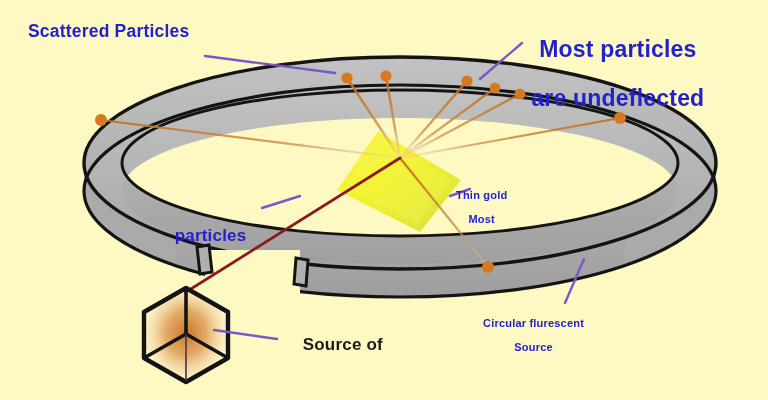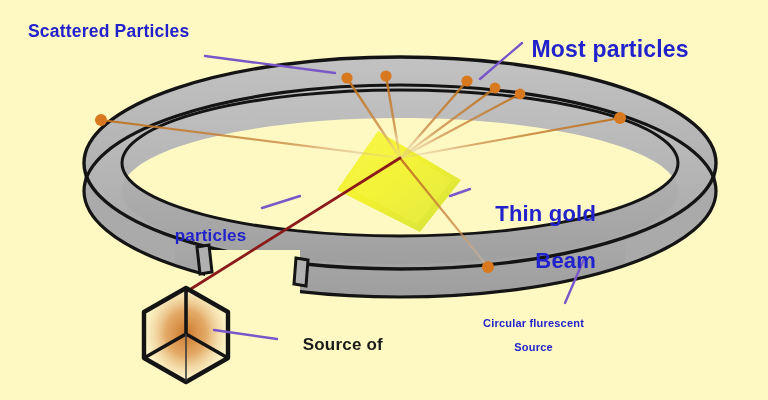--- a/index.html
+++ b/index.html
@@ -44,23 +44,22 @@
   }
   #label-most-undeflected {
     left: 505px; top: 12px;
     font-size: 23px;
   }
   #label-beam-of-particles {
     left: 155px; top: 172px;
     font-size: 17px;
   }
   #label-thin-gold-foil {
-    left: 470px; top: 178px;
-    font-size: 22px;
-    text-align: right;
+    left: 443px; top: 178px;
+    font-size: 11px;
   }
   #label-circular-screen {
     left: 470px; top: 306px;
     font-size: 11px;
   }
   #label-source-alpha {
     left: 283px; top: 318px;
     font-size: 17px;
   }
   #label-source-alpha .alpha-line {
@@ -198,30 +197,31 @@
         <path d="M 450 196 L 470 189"></path>
         <path d="M 565 303 L 584 259"></path>
         <path d="M 277 339 L 214 330"></path>
       </g>
   </svg>
 
   <div class="lbl lbl-blue lbl-l" id="label-scattered-particles">Scattered Particles</div>
 
   <div class="lbl lbl-blue lbl-c" id="label-most-undeflected">
     <span>Most particles</span><br>
+    <span>are undeflected</span>
   </div>
 
   <div class="lbl lbl-blue lbl-c" id="label-beam-of-particles">
     <br>
     <span>particles</span>
   </div>
 
   <div class="lbl lbl-blue lbl-c" id="label-thin-gold-foil">
     <span>Thin gold</span><br>
-    <span>Beam</span>
+    <span>Most</span>
   </div>
 
   <div class="lbl lbl-blue lbl-c" id="label-circular-screen">
     <span>Circular flurescent</span><br>
     <span>Source</span>
   </div>
 
   <div class="lbl lbl-black lbl-l" id="label-source-alpha">
     <span>Source of</span>
   </div>

